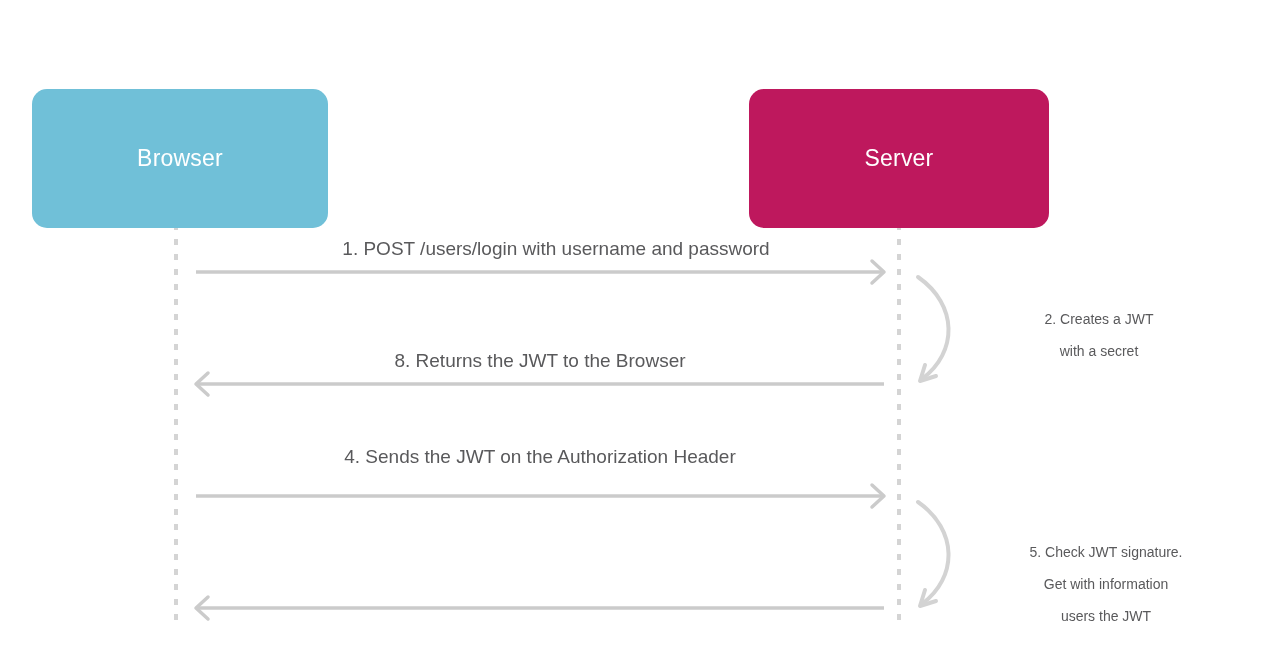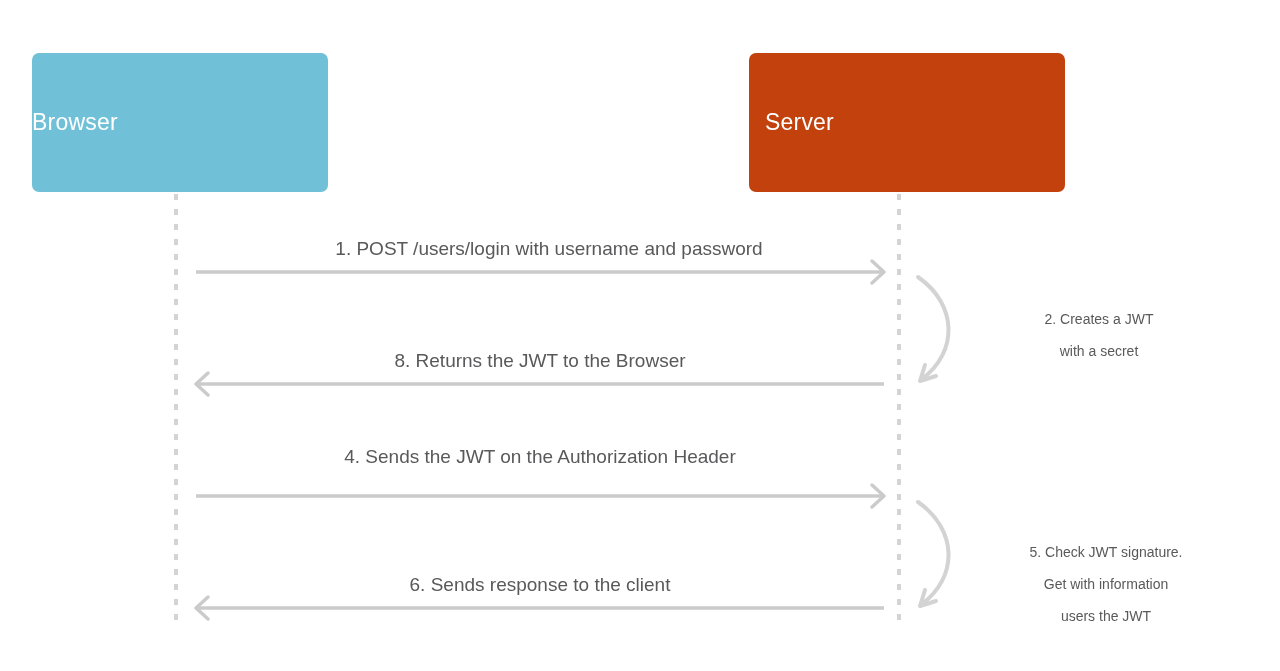--- a/index.html
+++ b/index.html
@@ -15,46 +15,46 @@
     font-family: "Liberation Sans", sans-serif;
   }
   #diagram-root {
     position: absolute;
     left: 0; top: 0;
     width: 1280px;
     height: 671px;
   }
   .actor-box {
     position: absolute;
-    border-radius: 7px;
+    border-radius: 15px;
     display: flex;
     align-items: center;
-    justify-content: flex-start;
+    justify-content: center;
+    margin-top: 36px;
   }
   .actor-label {
     color: #ffffff;
     font-size: 23px;
     font-weight: 300;
     letter-spacing: 0.2px;
     font-family: "Liberation Sans", sans-serif;
   }
   #actor-browser {
     left: 32px;
     top: 53px;
     width: 296px;
     height: 139px;
     background: #70c0d8;
   }
   #actor-server {
     left: 749px;
     top: 53px;
     width: 300px;
     height: 139px;
-    background: #c2410c;
-    padding-left: 16px;
+    background: #be185d;
   }
   .msg-label {
     position: absolute;
     color: #59595b;
     font-size: 19px;
     font-weight: 300;
     text-align: center;
     white-space: nowrap;
     font-family: "Liberation Sans", sans-serif;
   }
@@ -119,27 +119,26 @@
   </svg>
 
   <div class="actor-box" id="actor-browser">
     <span class="actor-label">Browser</span>
   </div>
 
   <div class="actor-box" id="actor-server">
     <span class="actor-label">Server</span>
   </div>
 
-  <div class="msg-label" style="left:205px; top:238px; width:688px;text-align:center;">1. POST /users/login with username and password</div>
+  <div class="msg-label" style="left:212px; top:238px; width:688px;text-align:center;">1. POST /users/login with username and password</div>
 
   <div class="msg-label" style="left:196px; top:350px; width:688px;">8. Returns the JWT to the Browser</div>
 
   <div class="msg-label" style="left:196px; top:446px; width:688px;">4. Sends the JWT on the Authorization Header</div>
 
-  <div class="msg-label" style="left:196px; top:574px; width:688px;">6. Sends response to the client</div>
 
   <div class="note-label" style="left:968px; top:303px; width:262px;">
     <span class="note-line">2. Creates a JWT</span>
     <span class="note-line">with a secret</span>
   </div>
 
   <div class="note-label" style="left:962px; top:503px; width:288px;margin-top:33px;">
     <span class="note-line">5. Check JWT signature.</span>
     <span class="note-line">Get with information</span>
     <span class="note-line">users the JWT</span>

